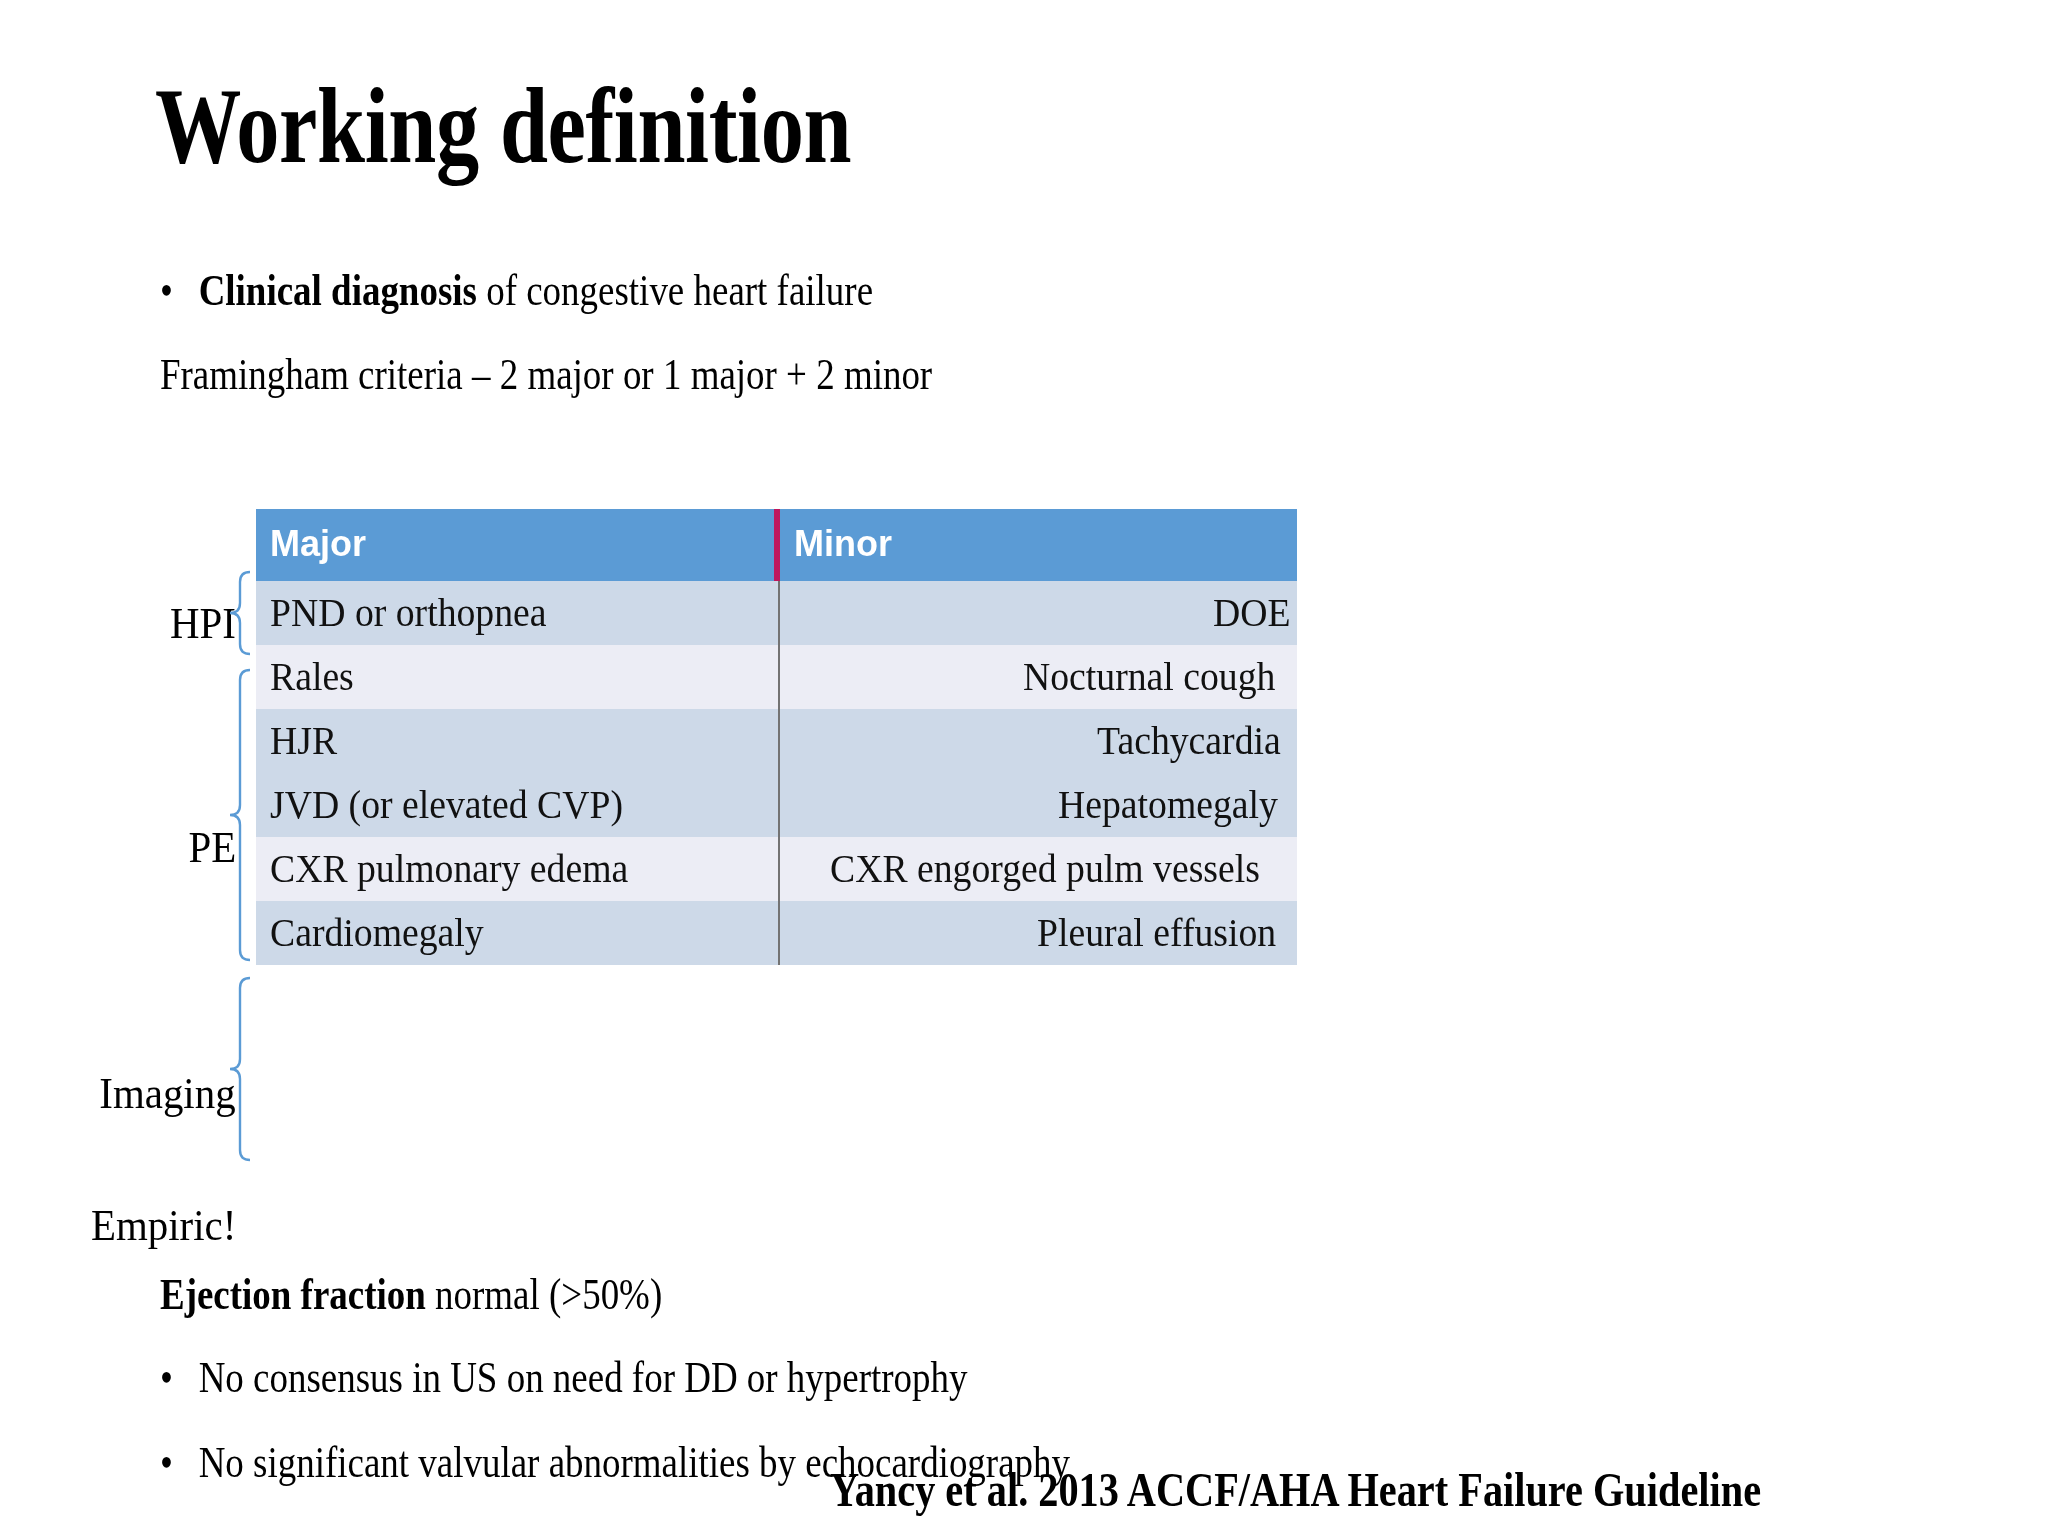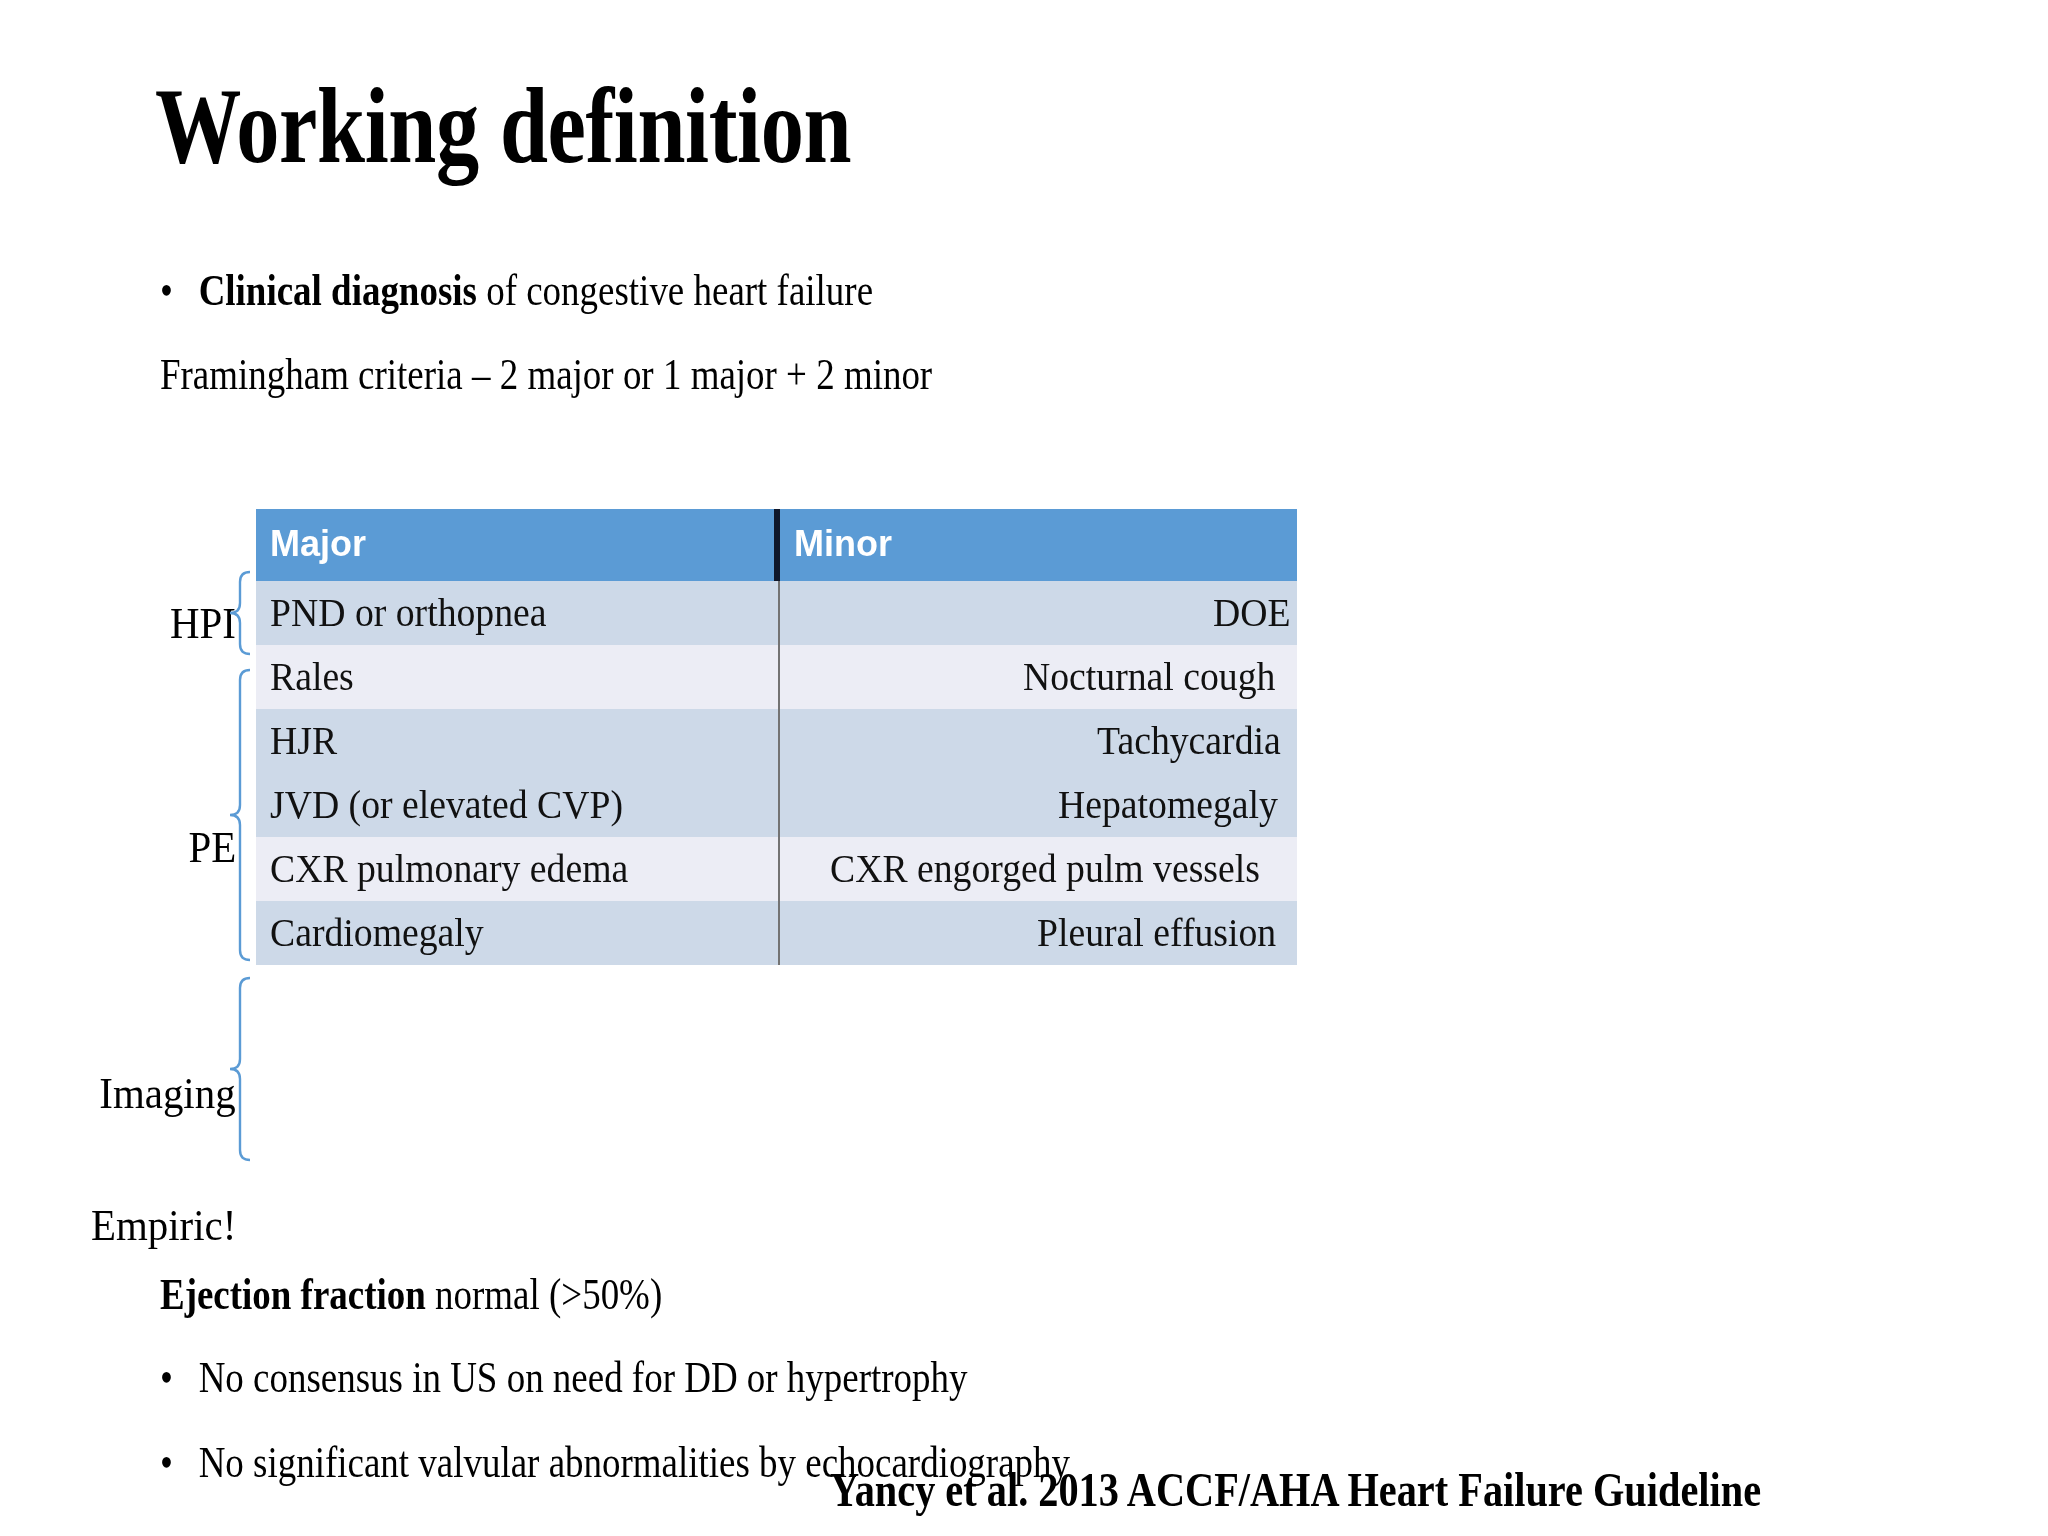--- a/index.html
+++ b/index.html
@@ -71,21 +71,21 @@
 
   #criteria-table th {
     background: #5b9bd5;
     color: #ffffff;
     font-family: "Liberation Sans", "DejaVu Sans", sans-serif;
     font-weight: bold;
     font-size: 36px;
     text-align: left;
     padding: 14px 0 16px 14px;
     height: 38px;
-    border-right: 6px solid #0f172a;
+    border-right: 6px solid #be185d;
     letter-spacing: 0px;
   }
   #criteria-table th:last-child { border-right: none; }
 
   #criteria-table td {
     font-family: "Liberation Serif", "DejaVu Serif", serif;
     font-size: 41px;
     color: #111111;
     padding: 6px 0 8px 14px;
     height: 50px;

